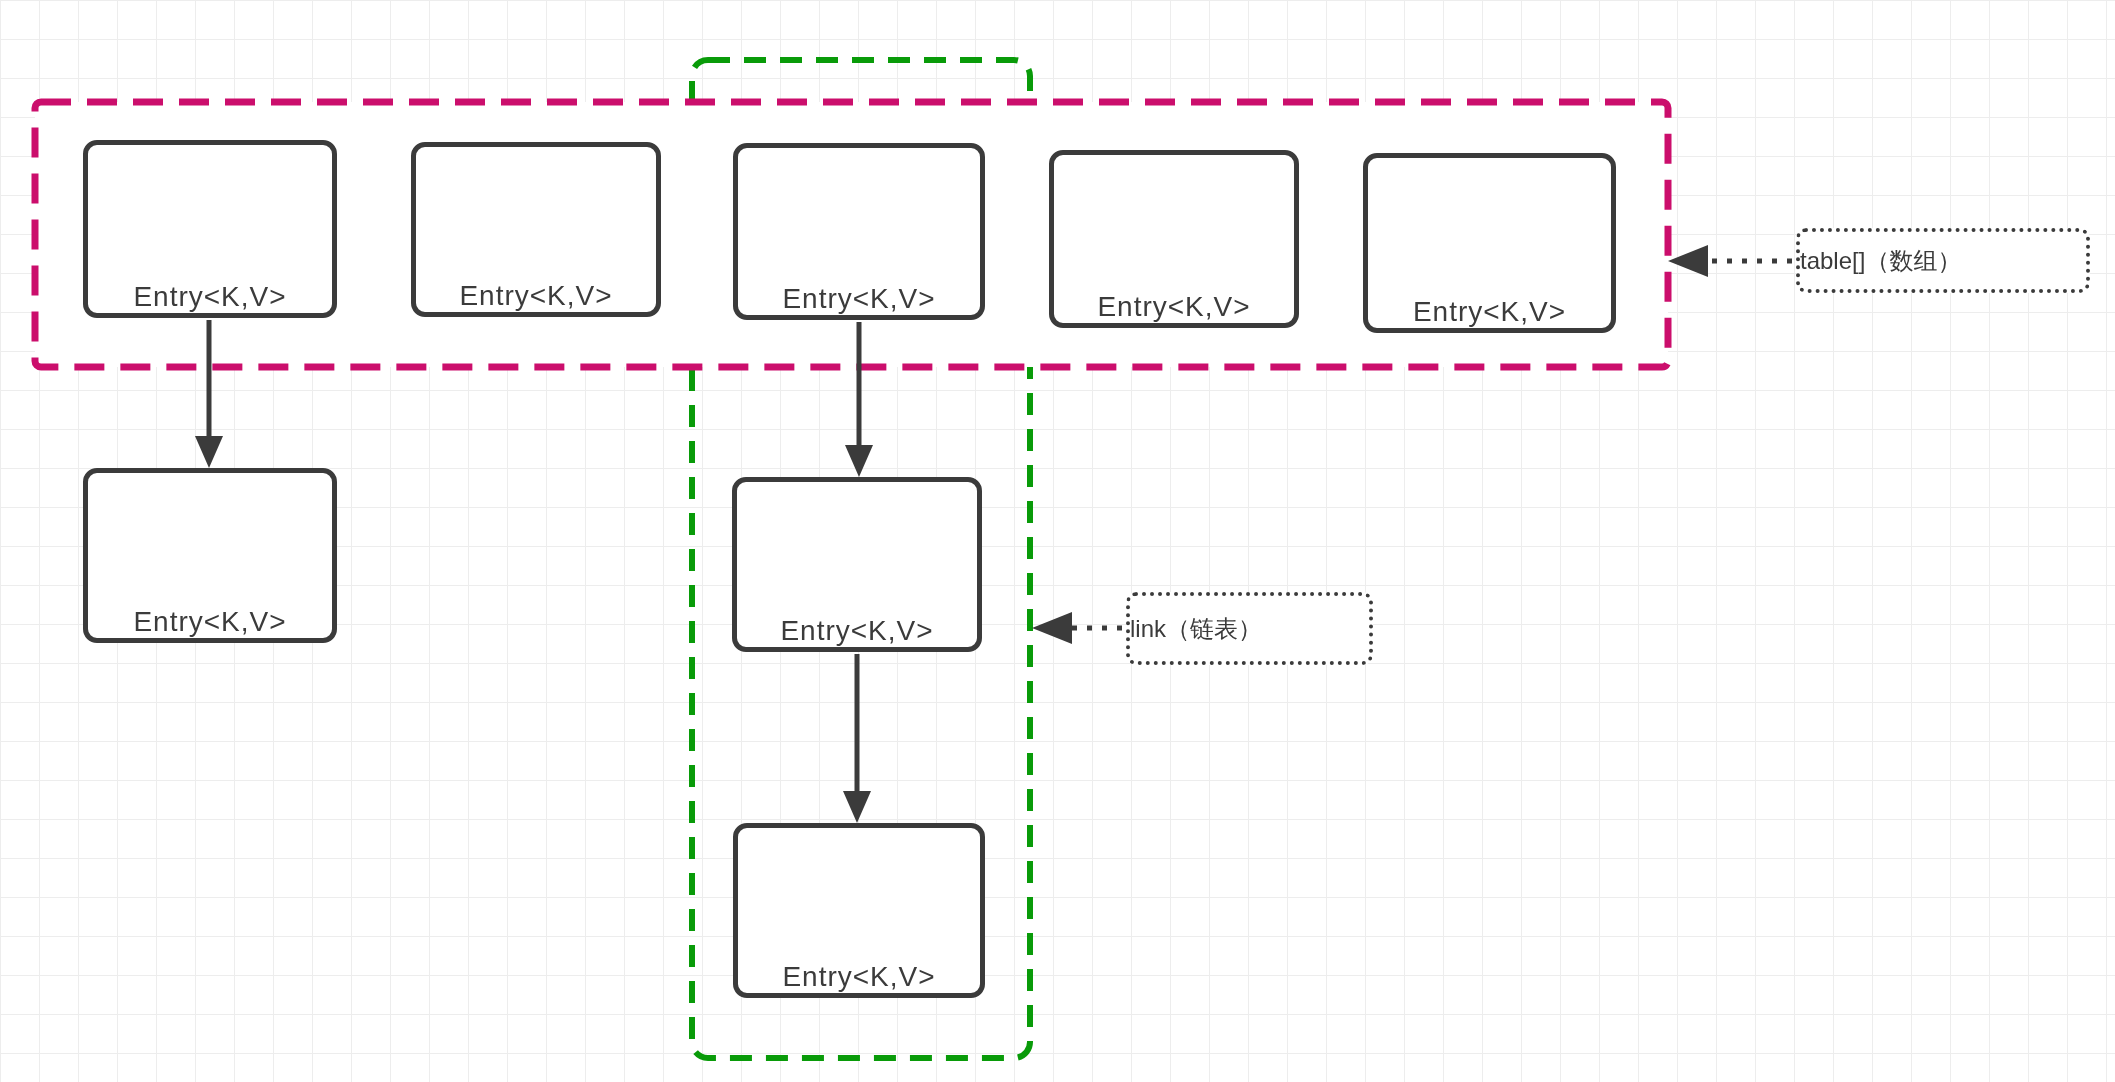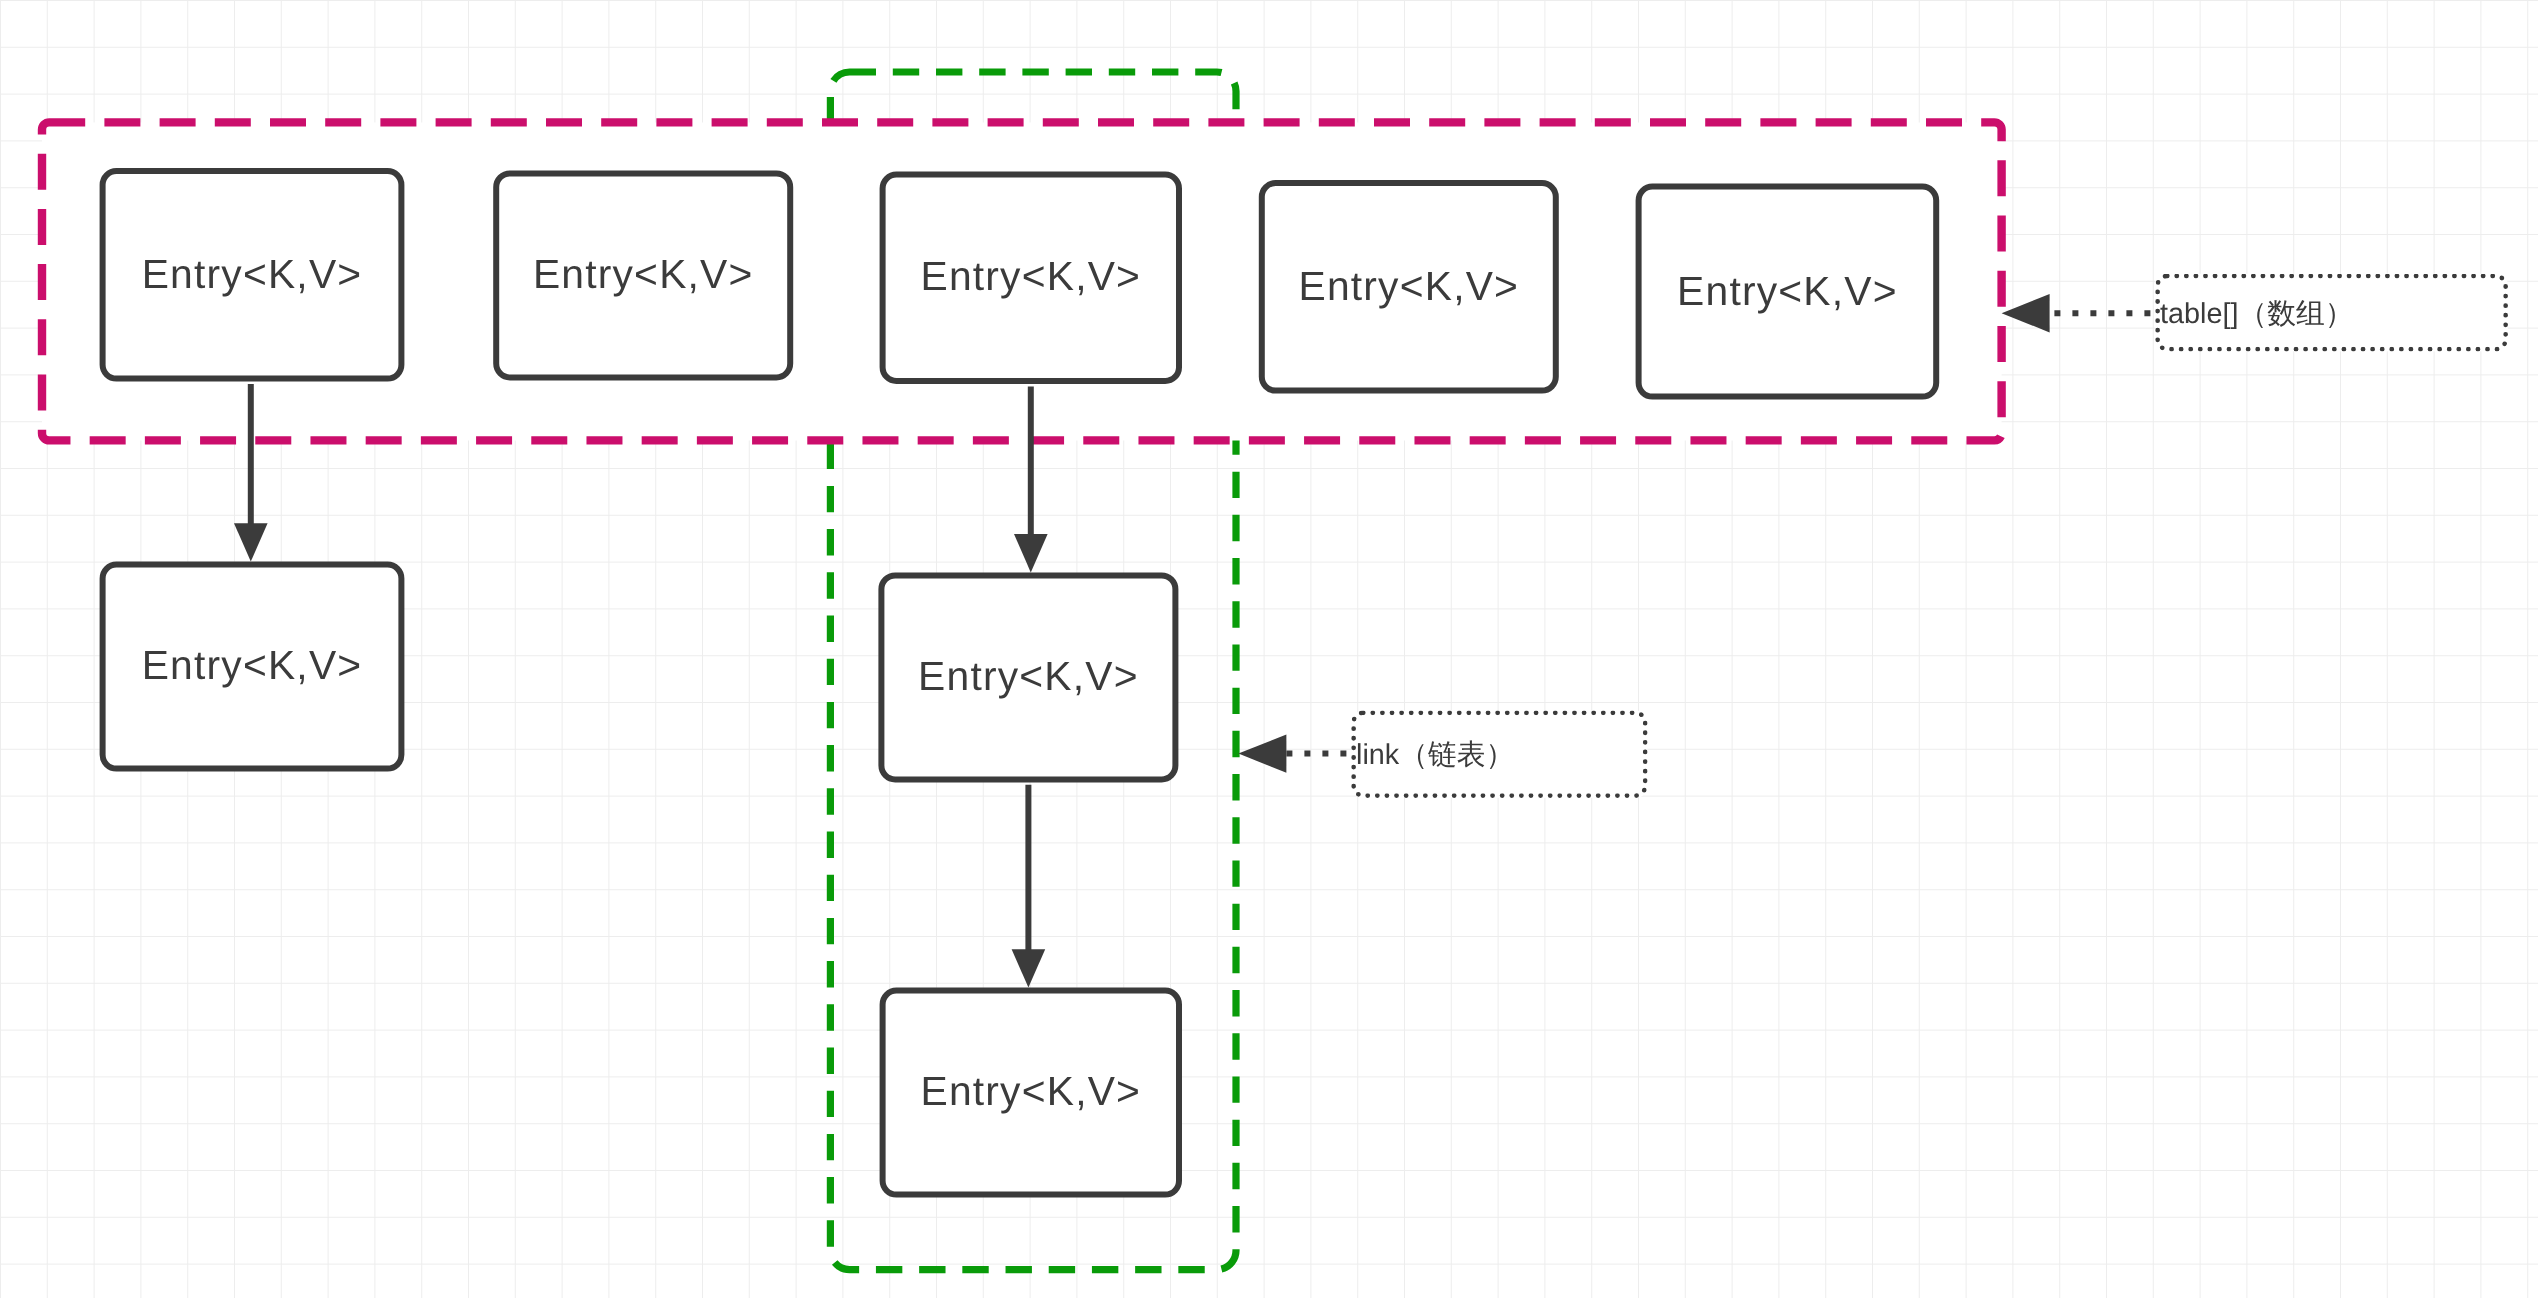--- a/index.html
+++ b/index.html
@@ -24,23 +24,23 @@
   }
 
   
   .node {
     position: absolute;
     box-sizing: border-box;
     background: #ffffff;
     border: 5px solid var(--ink, #3b3b3b);
     border-radius: 14px;
     display: flex;
-    align-items: center;
+    align-items: flex-end;
     justify-content: center;
-    font-size: 34px;
+    font-size: 28px;
     letter-spacing: 1px;
     color: var(--ink, #3b3b3b);
     white-space: nowrap;
   }
   .node-t0 { left: 83px;   top: 140px; width: 254px; height: 178px; }
   .node-t1 { left: 411px;  top: 142px; width: 250px; height: 175px; }
   .node-t2 { left: 733px;  top: 143px; width: 252px; height: 177px; }
   .node-t3 { left: 1049px; top: 150px; width: 250px; height: 178px; }
   .node-t4 { left: 1363px; top: 153px; width: 253px; height: 180px; }
   .node-c0 { left: 83px;   top: 468px; width: 254px; height: 175px; }

